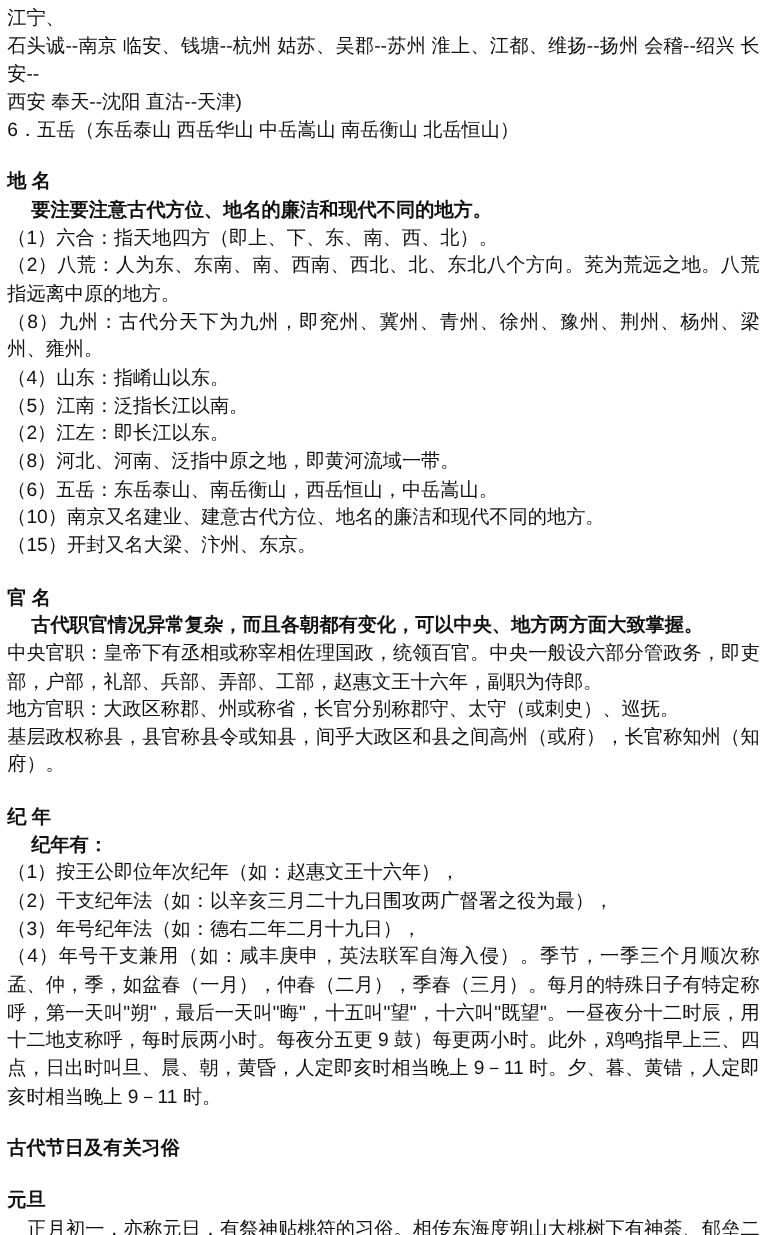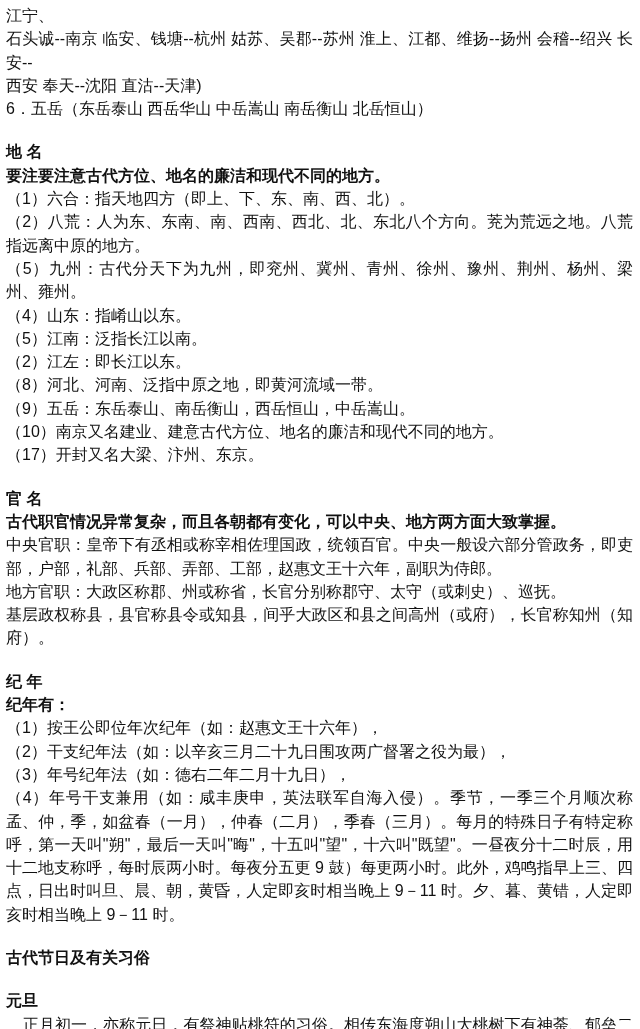--- a/index.html
+++ b/index.html
@@ -13,43 +13,43 @@
     color: #111111;
   }
   .page p {
     margin: 0;
     font-size: 16px;
     line-height: 23.3px;
     text-align: justify;
     word-break: break-all;
   }
   .page p.h { font-weight: bold; margin-top: 20px; }
-  .page p.b { font-weight: bold; }
+  .page p.b { font-weight: bold; margin-left: 20px; }
   .page p.indent { text-indent: 1.05em; }
 </style>
 </head>
 <body>
 
 <div class="page">
   <p>江宁、</p>
   <p>石头诚--南京 临安、钱塘--杭州 姑苏、吴郡--苏州 淮上、江都、维扬--扬州 会稽--绍兴 长安--</p>
   <p>西安 奉天--沈阳 直沽--天津)</p>
   <p>6．五岳（东岳泰山 西岳华山 中岳嵩山 南岳衡山 北岳恒山）</p>
   <p class="h">地 名</p>
   <p class="b">要注要注意古代方位、地名的廉洁和现代不同的地方。</p>
   <p>（1）六合：指天地四方（即上、下、东、南、西、北）。</p>
   <p>（2）八荒：人为东、东南、南、西南、西北、北、东北八个方向。茺为荒远之地。八荒指远离中原的地方。</p>
-  <p>（5）九州：古代分天下为九州，即兖州、冀州、青州、徐州、豫州、荆州、杨州、梁州、雍州。</p>
+  <p>（8）九州：古代分天下为九州，即兖州、冀州、青州、徐州、豫州、荆州、杨州、梁州、雍州。</p>
   <p>（4）山东：指崤山以东。</p>
   <p>（5）江南：泛指长江以南。</p>
   <p>（2）江左：即长江以东。</p>
   <p>（8）河北、河南、泛指中原之地，即黄河流域一带。</p>
-  <p>（9）五岳：东岳泰山、南岳衡山，西岳恒山，中岳嵩山。</p>
+  <p>（6）五岳：东岳泰山、南岳衡山，西岳恒山，中岳嵩山。</p>
   <p>（10）南京又名建业、建意古代方位、地名的廉洁和现代不同的地方。</p>
-  <p>（17）开封又名大梁、汴州、东京。</p>
+  <p>（15）开封又名大梁、汴州、东京。</p>
   <p class="h">官 名</p>
   <p class="b">古代职官情况异常复杂，而且各朝都有变化，可以中央、地方两方面大致掌握。</p>
   <p>中央官职：皇帝下有丞相或称宰相佐理国政，统领百官。中央一般设六部分管政务，即吏部，户部，礼部、兵部、弄部、工部，赵惠文王十六年，副职为侍郎。</p>
   <p>地方官职：大政区称郡、州或称省，长官分别称郡守、太守（或刺史）、巡抚。</p>
   <p>基层政权称县，县官称县令或知县，间乎大政区和县之间高州（或府），长官称知州（知府）。</p>
   <p class="h">纪 年</p>
   <p class="b">纪年有：</p>
   <p>（1）按王公即位年次纪年（如：赵惠文王十六年），</p>
   <p>（2）干支纪年法（如：以辛亥三月二十九日围攻两广督署之役为最），</p>
   <p>（3）年号纪年法（如：德右二年二月十九日），</p>

